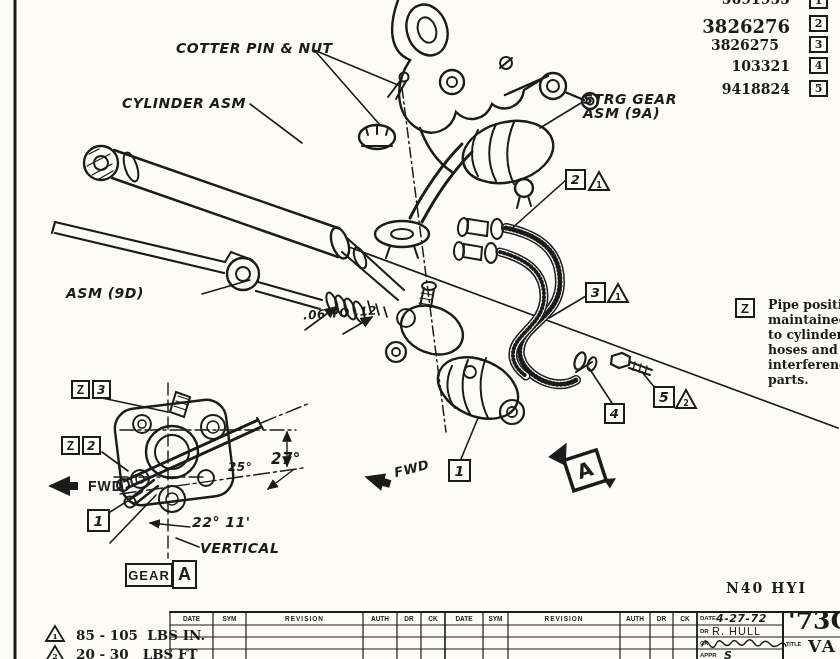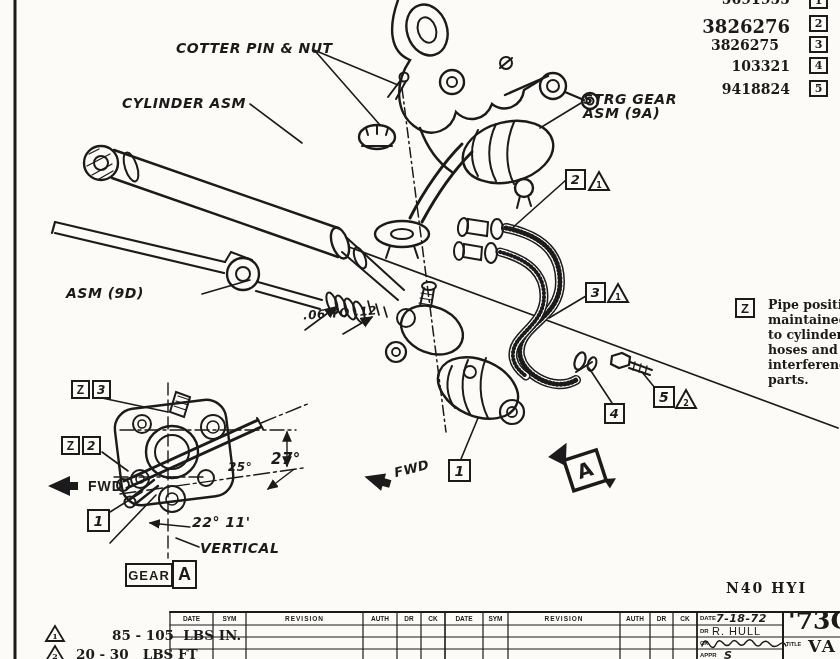--- a/index.html
+++ b/index.html
@@ -370,21 +370,21 @@
     </div>
   <div class="abs typ notezone" style="left:768px;top:297px;width:75px;white-space:nowrap;overflow:hidden;">
     <div>Pipe positi</div>
     <div>maintained</div>
     <div>to cylinder</div>
     <div>hoses and</div>
     <div>interferenc</div>
     <div>parts.</div>
   </div>
 
-  <div class="abs typ" style="left:76px;top:627px;font-size:13.5px;white-space:pre;margin-left:36px;">85 - 105  LBS IN.</div>
+  <div class="abs typ" style="left:76px;top:627px;font-size:13.5px;white-space:pre;">85 - 105  LBS IN.</div>
   <div class="abs typ" style="left:76px;top:646px;font-size:13.5px;white-space:pre;">20 - 30   LBS FT</div>
 
   <div>
     <div class="abs sans" style="left:170px;top:615px;width:43px;text-align:center;font-size:6.5px;font-weight:bold;">DATE</div>
     <div class="abs sans" style="left:213px;top:615px;width:33px;text-align:center;font-size:6.5px;font-weight:bold;">SYM</div>
     <div class="abs sans" style="left:246px;top:615px;width:117px;text-align:center;font-size:6.5px;font-weight:bold;letter-spacing:1px;">REVISION</div>
     <div class="abs sans" style="left:363px;top:615px;width:34px;text-align:center;font-size:6.5px;font-weight:bold;">AUTH</div>
     <div class="abs sans" style="left:397px;top:615px;width:24px;text-align:center;font-size:6.5px;font-weight:bold;">DR</div>
     <div class="abs sans" style="left:421px;top:615px;width:24px;text-align:center;font-size:6.5px;font-weight:bold;">CK</div>
   </div>
@@ -393,21 +393,21 @@
     <div class="abs sans" style="left:445px;top:615px;width:38px;text-align:center;font-size:6.5px;font-weight:bold;">DATE</div>
     <div class="abs sans" style="left:483px;top:615px;width:25px;text-align:center;font-size:6.5px;font-weight:bold;">SYM</div>
     <div class="abs sans" style="left:508px;top:615px;width:112px;text-align:center;font-size:6.5px;font-weight:bold;letter-spacing:1px;">REVISION</div>
     <div class="abs sans" style="left:620px;top:615px;width:30px;text-align:center;font-size:6.5px;font-weight:bold;">AUTH</div>
     <div class="abs sans" style="left:650px;top:615px;width:23px;text-align:center;font-size:6.5px;font-weight:bold;">DR</div>
     <div class="abs sans" style="left:673px;top:615px;width:24px;text-align:center;font-size:6.5px;font-weight:bold;">CK</div>
   </div>
 
   <div>
     <div class="abs sans" style="left:700px;top:615px;font-size:6px;font-weight:bold;">DATE</div>
-    <div class="abs hand" style="left:716px;top:612px;font-size:11px;">7-18-72</div>
+    <div class="abs hand" style="left:716px;top:612px;font-size:11px;">4-27-72</div>
     <div class="abs sans" style="left:700px;top:628px;font-size:6px;font-weight:bold;">DR</div>
     <div class="abs sans" style="left:712px;top:625px;font-size:11px;font-weight:normal;letter-spacing:1px;">R. HULL</div>
     <div class="abs sans" style="left:700px;top:640px;font-size:6px;font-weight:bold;">CK</div>
     <div class="abs sans" style="left:700px;top:652px;font-size:6px;font-weight:bold;">APPR</div>
     <div class="abs hand" style="left:724px;top:649px;font-size:11px;">S</div>
   </div>
 
   <div class="abs typ" style="left:726px;top:580px;font-size:14px;letter-spacing:2px;white-space:nowrap;">N40 HYI</div>
   <div class="abs typ" style="left:788px;top:606px;font-size:25px;letter-spacing:0px;white-space:nowrap;">'73C</div>
   <div class="abs sans" style="left:786px;top:641px;font-size:5.5px;font-weight:bold;">TITLE</div>

